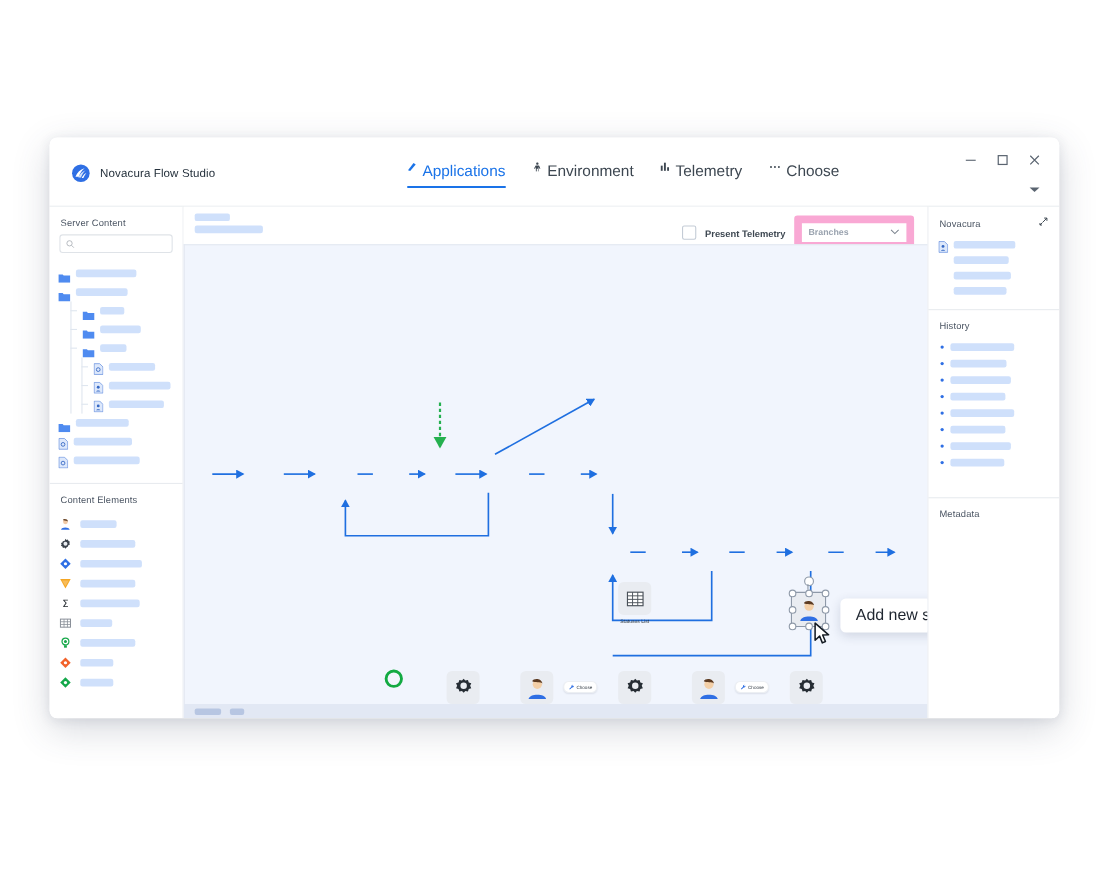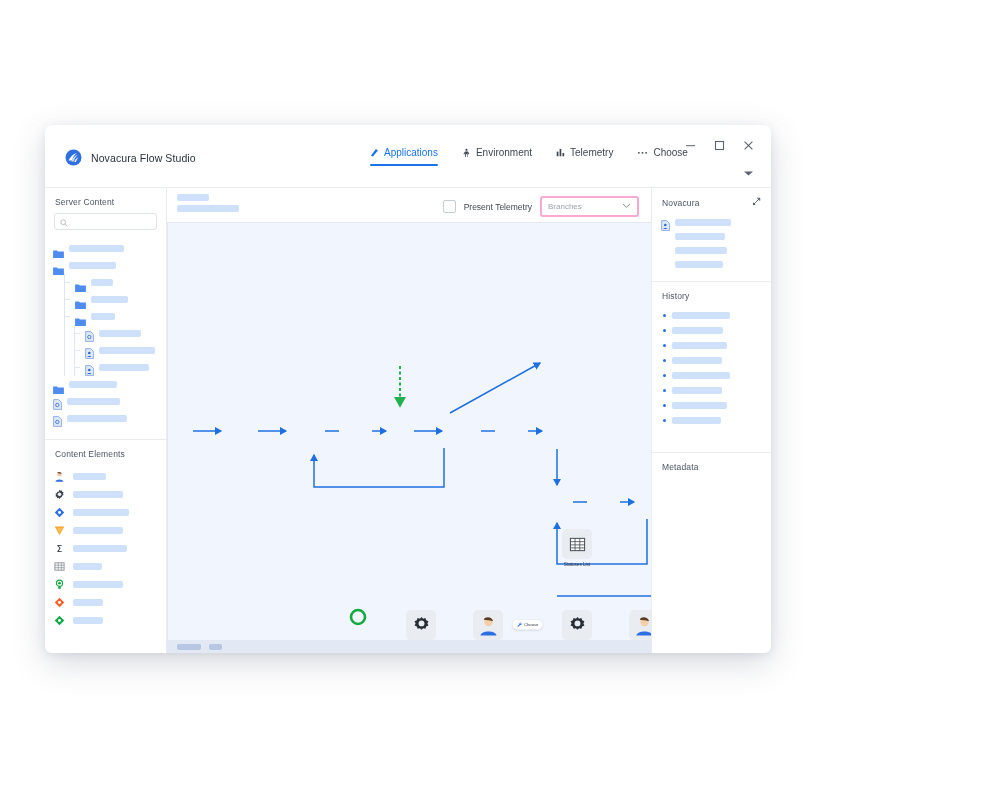--- a/index.html
+++ b/index.html
@@ -4,33 +4,33 @@
 <title>Novacura Flow Studio</title>
 <style>
   html,body{margin:0;padding:0;}
   body{
     width:1008px;height:790px;
     background:#ffffff;
     font-family:"Liberation Sans", sans-serif;
     overflow:hidden;
   }
   .app-window{
-    position:absolute;left:45px;top:125px;width:726px;height:528px;
+    position:absolute;left:45px;top:125px;width:918px;height:528px;
     background:#ffffff;border-radius:7px;
     box-shadow:0 10px 34px rgba(60,70,95,.20), 0 2px 10px rgba(60,70,95,.10);
     overflow:hidden;
   }
 
   
   .titlebar{position:relative;height:62px;background:#fff;}
   .brand{position:absolute;left:20px;top:24px;display:flex;align-items:center;gap:9px;}
   .brand-logo{width:17px;height:17px;}
   .brand-name{font-size:10.5px;color:#26323d;letter-spacing:.1px;}
   .tabs{position:absolute;left:325px;top:22px;display:flex;align-items:flex-start;gap:24px;}
-  .tab{display:flex;align-items:center;gap:5px;padding-bottom:8px;font-size:10px;color:#3d4751;cursor:pointer;position:relative;white-space:nowrap;}
+  .tab{display:flex;align-items:flex-start;gap:5px;padding-bottom:8px;font-size:14px;color:#3d4751;cursor:pointer;position:relative;white-space:nowrap;}
   .tab.active{color:#1a73e8;}
   .tab.active:after{content:"";position:absolute;left:0;right:0;bottom:0;height:2px;background:#1a73e8;border-radius:2px;}
   .tab svg{display:block;}
   .wctrls{position:absolute;right:16px;top:14px;display:flex;gap:16px;align-items:center;}
   .wctrl{width:13px;height:13px;display:flex;align-items:center;justify-content:center;cursor:pointer;color:#5a6470;}
   .wcaret{position:absolute;right:17px;top:38px;cursor:pointer;color:#5a6470;}
 
   
   .shell{position:absolute;left:0;top:62px;right:0;bottom:0;display:flex;border-top:1px solid #e8ebef;}
   .col-left{width:121px;flex:0 0 121px;background:#fff;border-right:1px solid #e8ebef;display:flex;flex-direction:column;}
@@ -54,27 +54,27 @@
 
   .icon-folder{width:11px;height:9px;flex:0 0 auto;}
   .icon-doc{width:9px;height:11px;flex:0 0 auto;}
 
   
   .wfe{padding:2px 8px 8px 9px;}
   .wfe-row{display:flex;align-items:center;gap:8px;height:18px;cursor:pointer;}
   .wfe-ic{width:11px;height:11px;flex:0 0 auto;display:flex;align-items:center;justify-content:center;}
 
   
-  .main-top{height:34px;position:relative;background:#fff;flex:0 0 auto;}
+  .main-top{height:34px;position:relative;background:#fff;flex:0 0 auto;font-weight:bold;}
   .crumbs{position:absolute;left:10px;top:6px;}
   .crumbs .bar{margin-bottom:4px;}
   .tele{position:absolute;right:12px;top:8px;display:flex;align-items:center;gap:8px;}
   .chk{width:11px;height:11px;border:1px solid #c4ccd6;border-radius:2px;background:#fff;cursor:pointer;}
   .tele-label{font-size:8.5px;color:#3d4751;cursor:pointer;}
-  .select{width:83px;height:17px;border:2px solid #f9a8d4;border-radius:3px;display:flex;align-items:center;justify-content:space-between;padding:0 6px;cursor:pointer;text-align:center;}
+  .select{width:83px;height:17px;border:7px solid #f9a8d4;border-radius:3px;display:flex;align-items:center;justify-content:space-between;padding:0 6px;cursor:pointer;text-align:center;}
   .select span{font-size:8px;color:#9aa3af;}
 
   
   .canvas{flex:1 1 auto;position:relative;background:#f1f5fd;border-top:1px solid #e3e8f0;border-left:1px solid #e3e8f0;overflow:hidden;}
   .canvas-svg{position:absolute;left:0;top:0;}
 
   .node{position:absolute;width:30px;height:30px;border-radius:5px;background:#e9ecf1;
         display:flex;align-items:center;justify-content:center;cursor:pointer;}
   .node-label{position:absolute;text-align:center;font-size:4.6px;color:#30383f;line-height:1.45;width:74px;cursor:default;}
   .edge-chip{position:absolute;height:9px;border-radius:5px;background:#fff;border:1px solid #eceff3;

